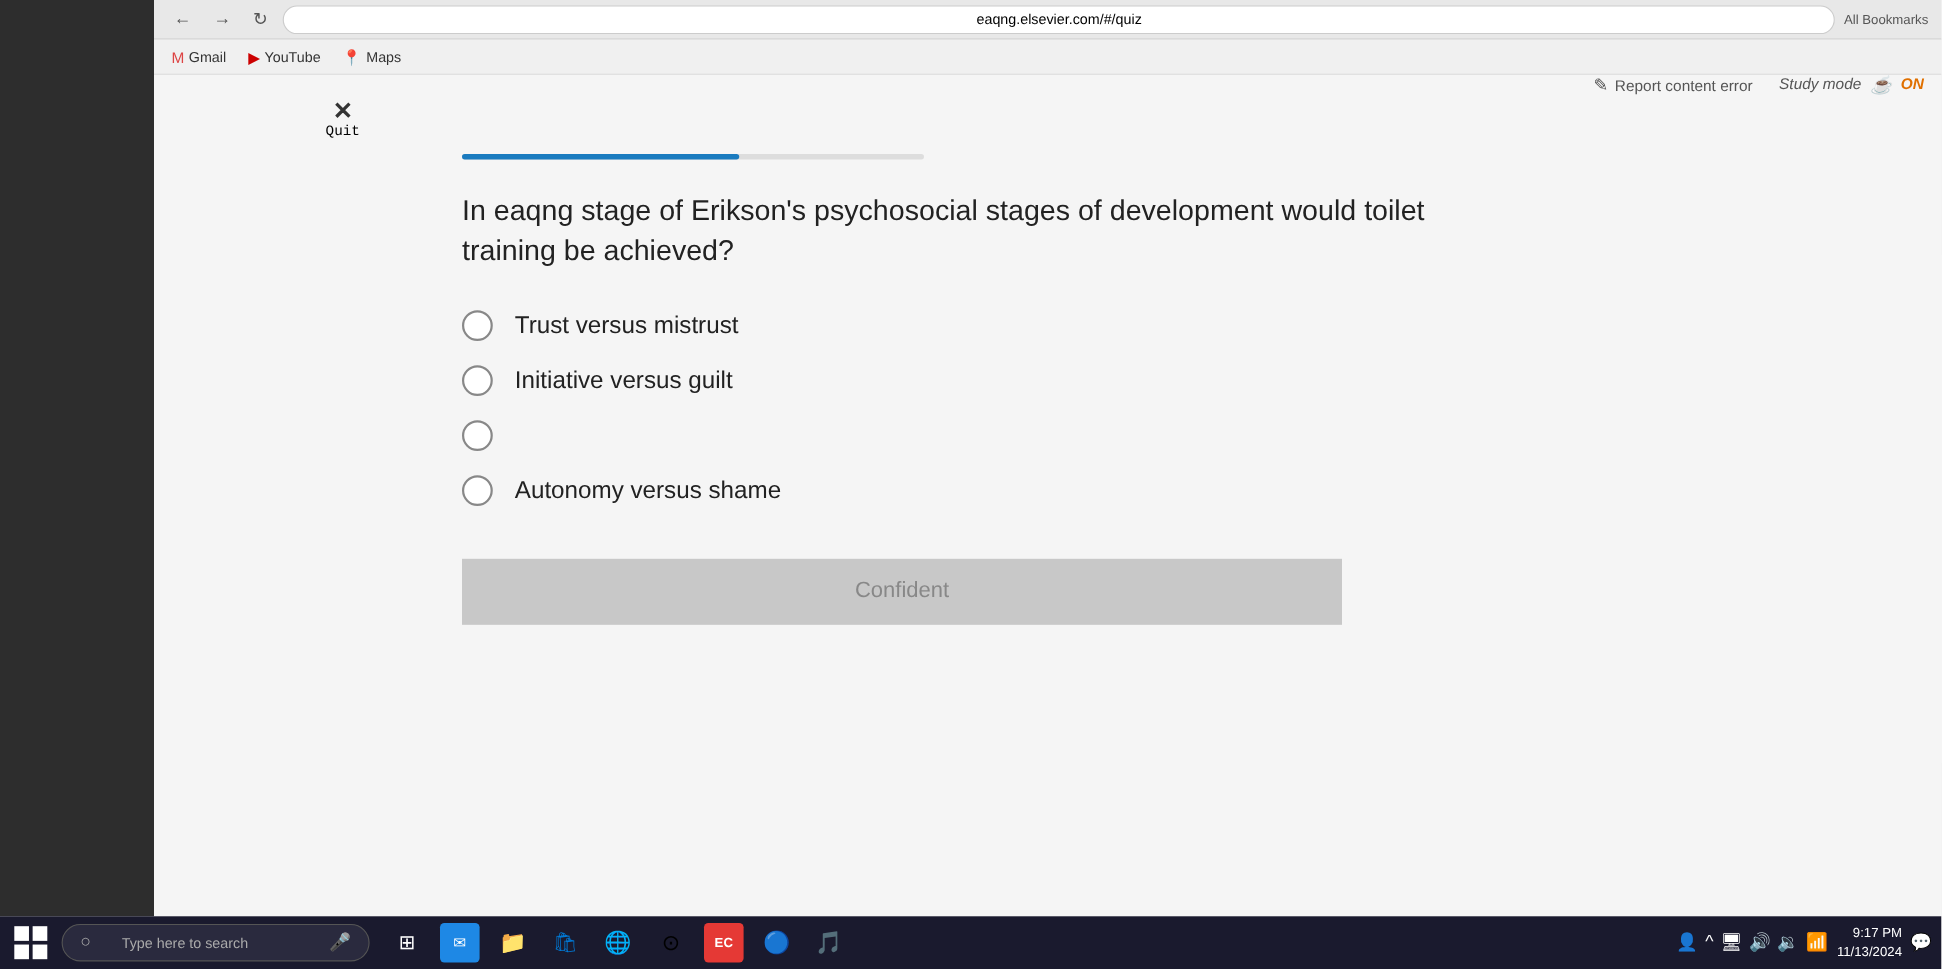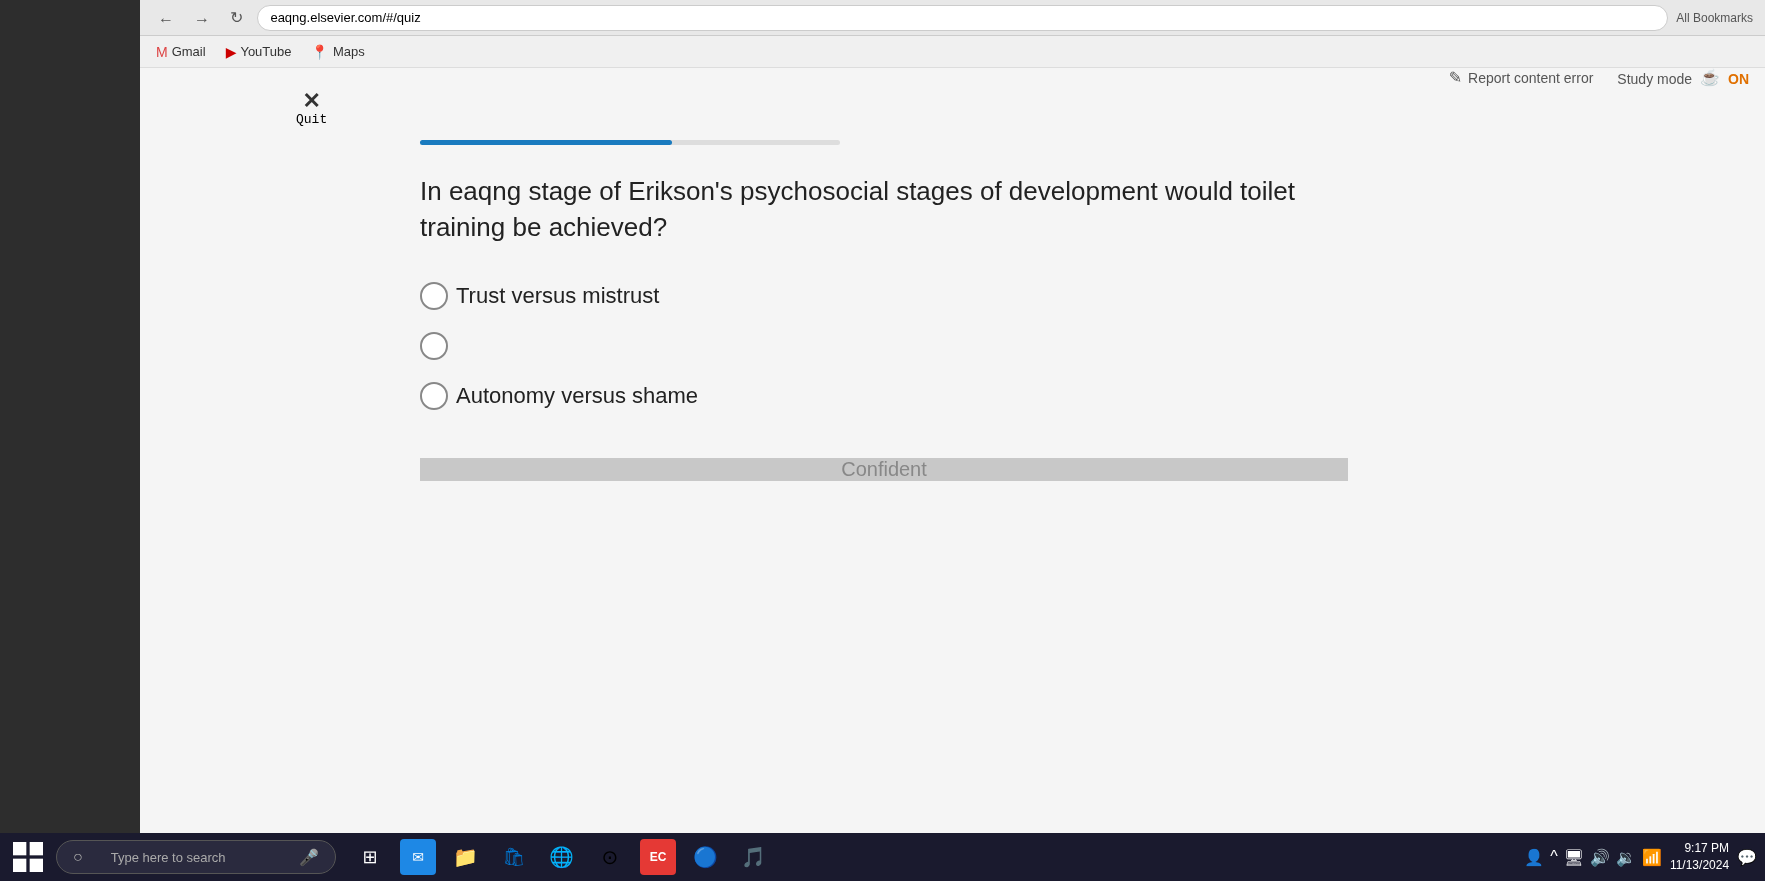--- a/index.html
+++ b/index.html
@@ -130,20 +130,21 @@
     }
     .url-bar {
       flex: 1;
       height: 26px;
       border: 1px solid #ccc;
       border-radius: 13px;
       padding: 0 12px;
       font-size: 13px;
       background: white;
       outline: none;
+      text-align: center;
     }
     .bookmarks-btn {
       font-size: 12px;
       color: #555;
       cursor: pointer;
       white-space: nowrap;
     }
 
     .browser-bookmarks {
       height: 32px;
@@ -177,24 +178,25 @@
     }
     .report-error {
       display: flex;
       align-items: center;
       gap: 6px;
       cursor: pointer;
       color: #555;
     }
     .study-mode {
       display: flex;
-      align-items: flex-end;
+      align-items: flex-start;
       gap: 8px;
       cursor: pointer;
       color: #555;
+      font-style: italic;
     }
     .study-mode-on {
       color: #e07000;
       font-weight: bold;
     }
 
     
     .quit-btn {
       position: absolute;
       left: 156px;
@@ -257,21 +259,21 @@
       list-style: none;
       display: flex;
       flex-direction: column;
       gap: 22px;
       margin-bottom: 48px;
     }
 
     .option-item {
       display: flex;
       align-items: center;
-      gap: 8px;
+      gap: 20px;
       cursor: pointer;
     }
 
     .radio-circle {
       width: 28px;
       height: 28px;
       border: 2px solid #888;
       border-radius: 50%;
       display: flex;
       align-items: center;
@@ -283,22 +285,21 @@
 
     .option-label {
       font-size: 22px;
       color: #222;
     }
 
     
     .answer-buttons {
       display: flex;
       gap: 0;
-      width: 928px;
-      flex-direction: column;
+      width: 800px;
     }
 
     .answer-btn {
       flex: 1;
       height: 60px;
       border: none;
       font-size: 20px;
       cursor: pointer;
       font-weight: normal;
     }
@@ -363,20 +364,24 @@
   <div class="main-content">
     <div class="progress-bar-container">
       <div class="progress-bar-fill" style="width: 60%;"></div>
     </div>
     <div class="question-text">In eaqng stage of Erikson's psychosocial stages of development would toilet training be achieved?</div>
 
     <ul class="options-list">
       <li class="option-item">
         <div class="radio-circle"></div>
         <span class="option-label">Trust versus mistrust</span>
+      </li>
+      <li class="option-item">
+        <div class="radio-circle"></div>
+        <span class="option-label">Initiative versus guilt</span>
       </li>
       <li class="option-item">
         <div class="radio-circle"></div>
       </li>
       <li class="option-item">
         <div class="radio-circle"></div>
         <span class="option-label">Autonomy versus shame</span>
       </li>
     </ul>
 

